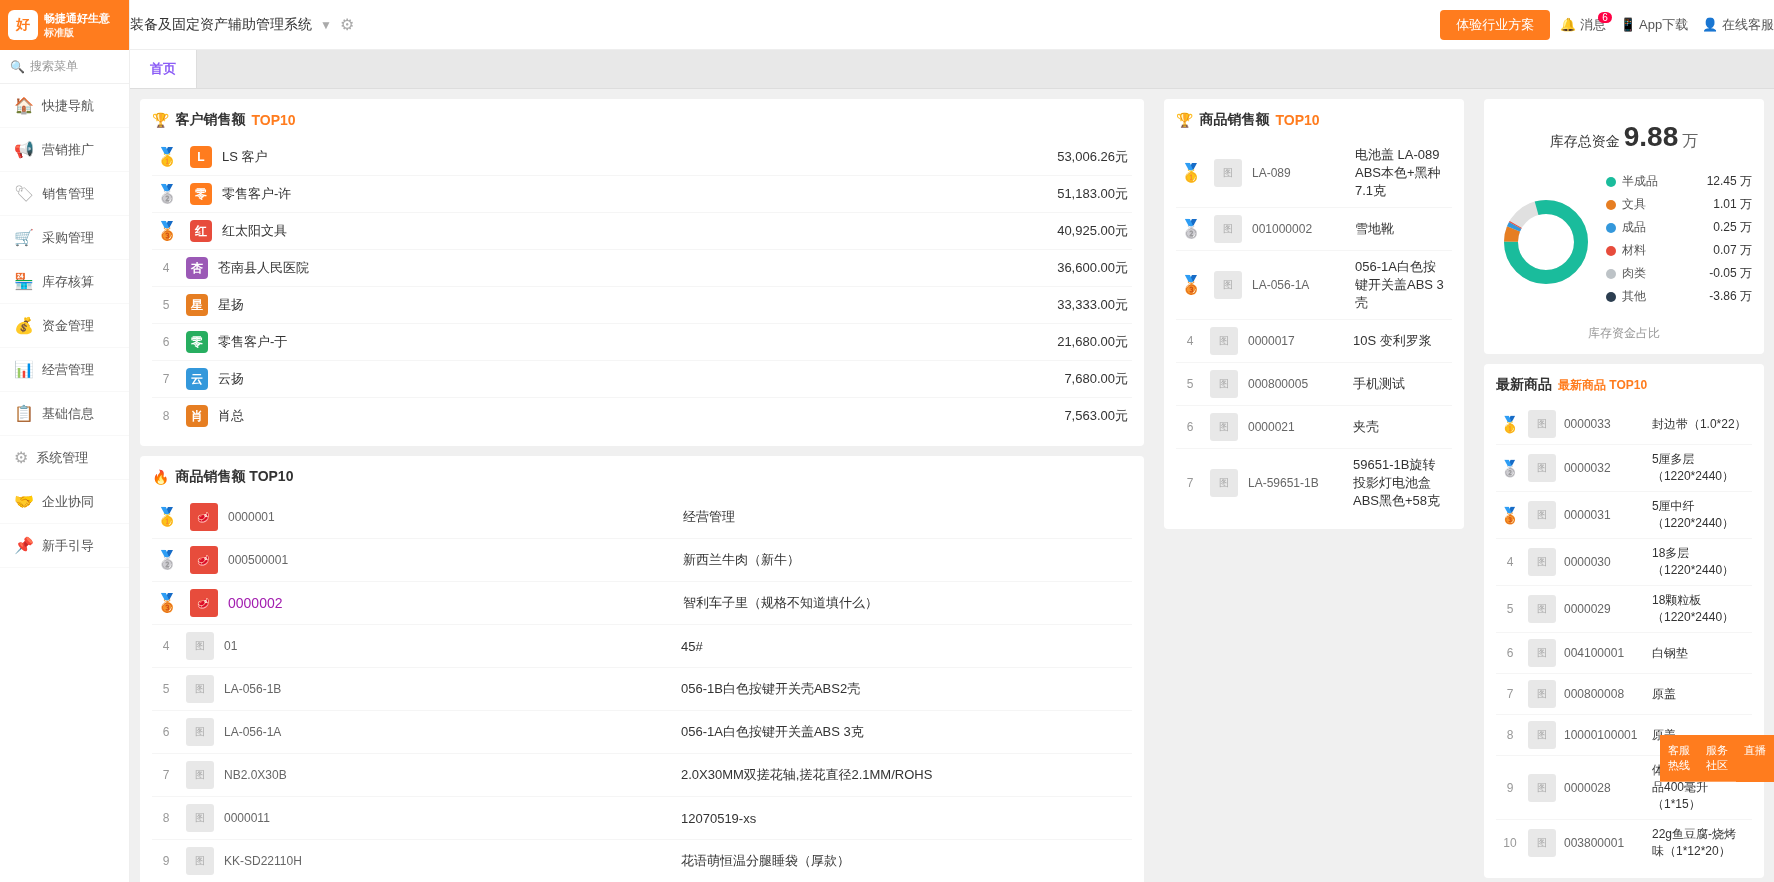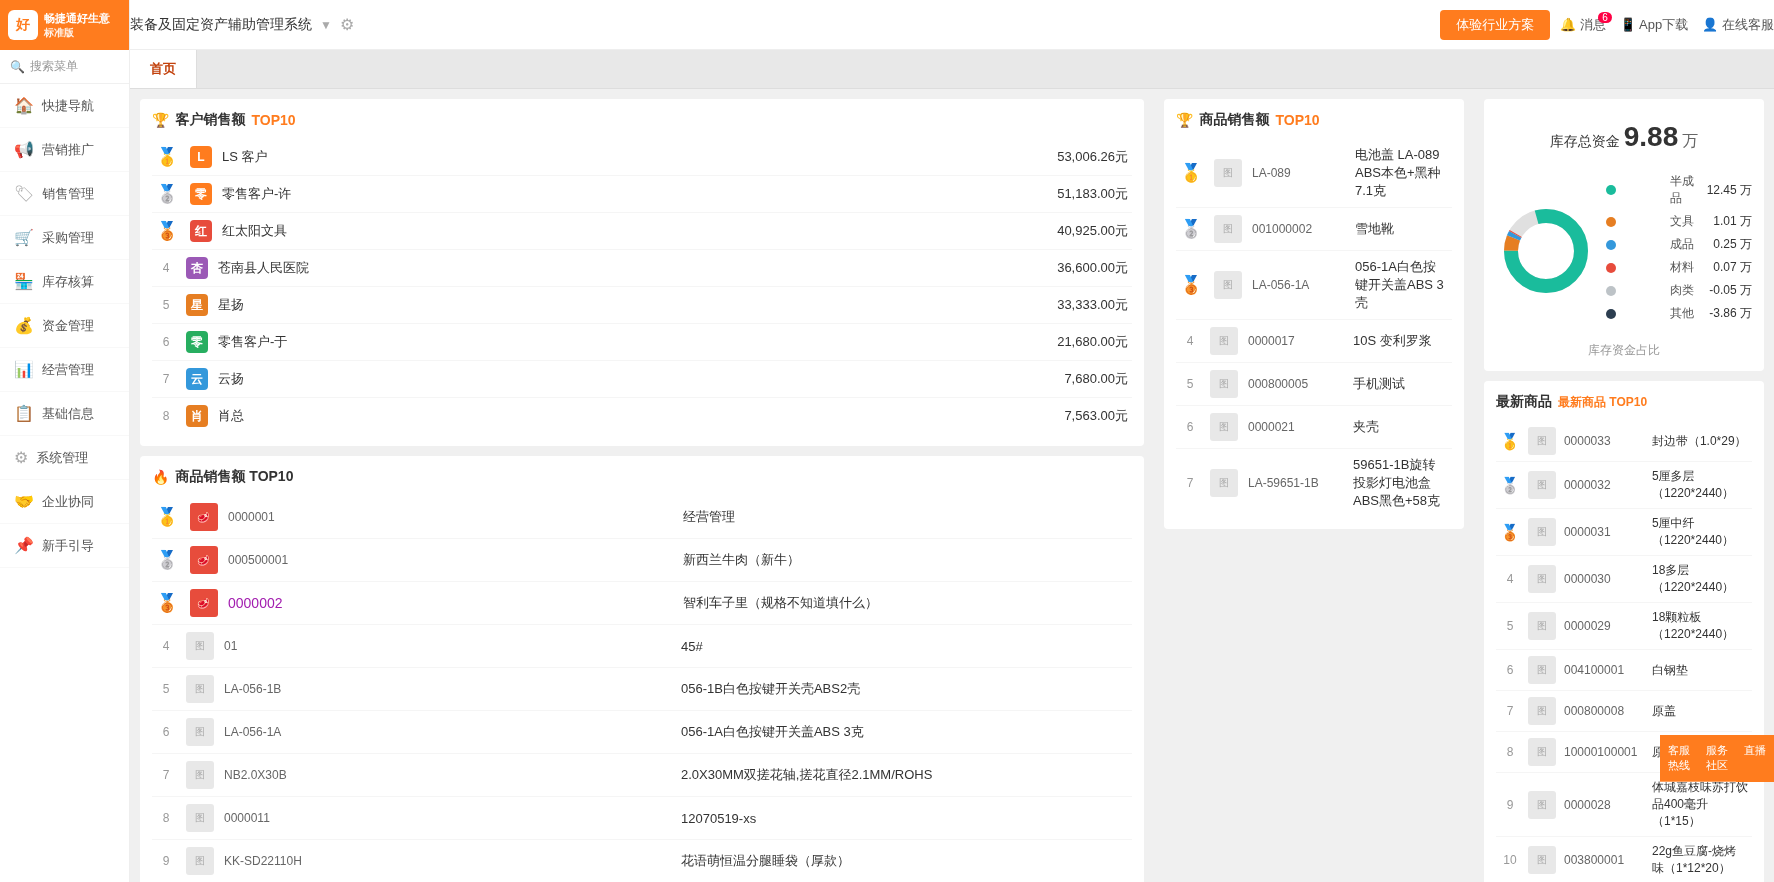--- a/index.html
+++ b/index.html
@@ -102,21 +102,21 @@
     }
     .tab-item {
       padding: 10px 20px;
       cursor: pointer;
       font-size: 13px;
       color: #666;
       border-right: 1px solid #ddd;
     }
     .tab-item.active {
       background: #fff;
-      color: #c2410c;
+      color: #8b5cf6;
       font-weight: bold;
     }
 
     
     .content {
       flex: 1;
       display: flex;
       overflow: hidden;
       background: #f0f0f0;
     }
@@ -204,21 +204,21 @@
       gap: 10px;
       padding: 10px 0;
     }
     .donut-svg { flex-shrink: 0; }
     .legend-list { flex: 1; }
     .legend-item {
       display: flex; align-items: center; gap: 6px;
       margin-bottom: 6px; font-size: 12px;
     }
     .legend-dot { width: 10px; height: 10px; border-radius: 50%; flex-shrink: 0; }
-    .legend-name { flex: 1; color: #555; margin-left: 48px; }
+    .legend-name { flex: 1; color: #555; }
     .legend-value { color: #333; font-size: 12px; }
     .inventory-footer {
       text-align: center;
       font-size: 12px;
       color: #999;
       margin-top: 4px;
     }
 
     
     .new-product-row {
@@ -607,21 +607,21 @@
       <div class="card">
         <div class="card-title">
           <span style="color:#333">最新商品</span>
           <span class="top10-badge" style="font-size:12px;color:#ff7c1e">最新商品 TOP10</span>
         </div>
         <div id="new-products-list">
             <div class="new-product-row">
     <span style="font-size:16px">🥇</span>
     <div class="item-img-placeholder">图</div>
     <span class="np-code">0000033</span>
-    <span class="np-name">封边带（1.0*29）</span>
+    <span class="np-name">封边带（1.0*22）</span>
   </div>
             <div class="new-product-row">
     <span style="font-size:16px">🥈</span>
     <div class="item-img-placeholder">图</div>
     <span class="np-code">0000032</span>
     <span class="np-name">5厘多层（1220*2440）</span>
   </div>
             <div class="new-product-row">
     <span style="font-size:16px">🥉</span>
     <div class="item-img-placeholder">图</div>

